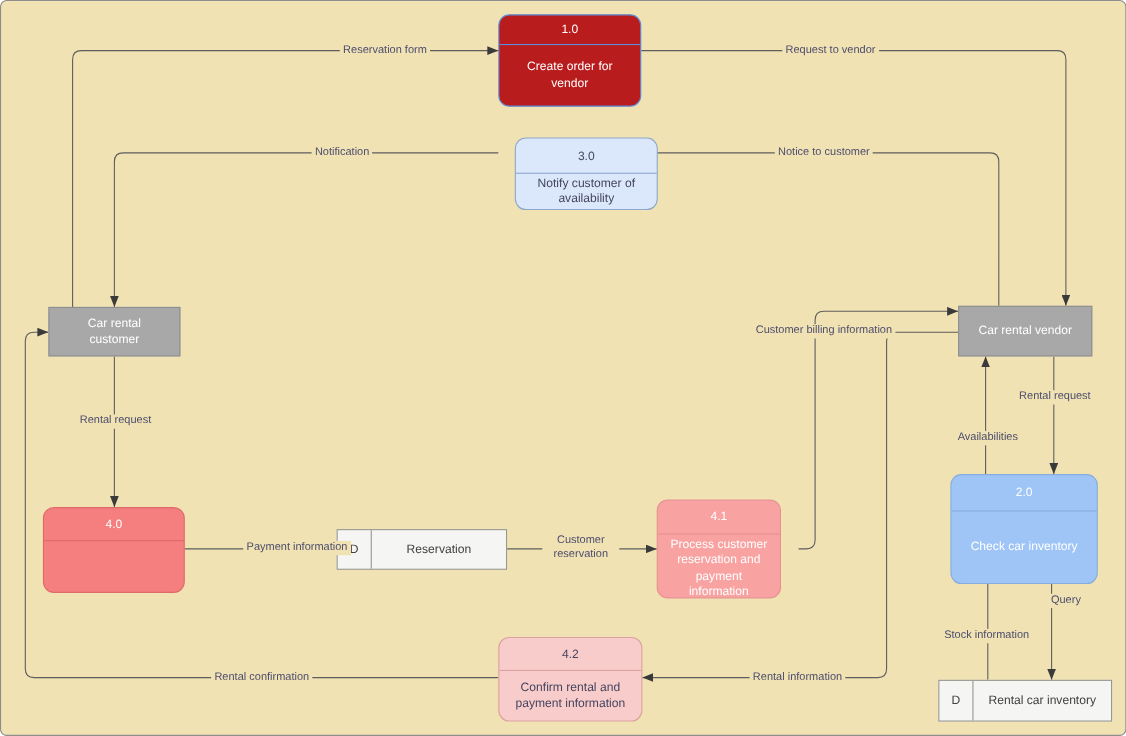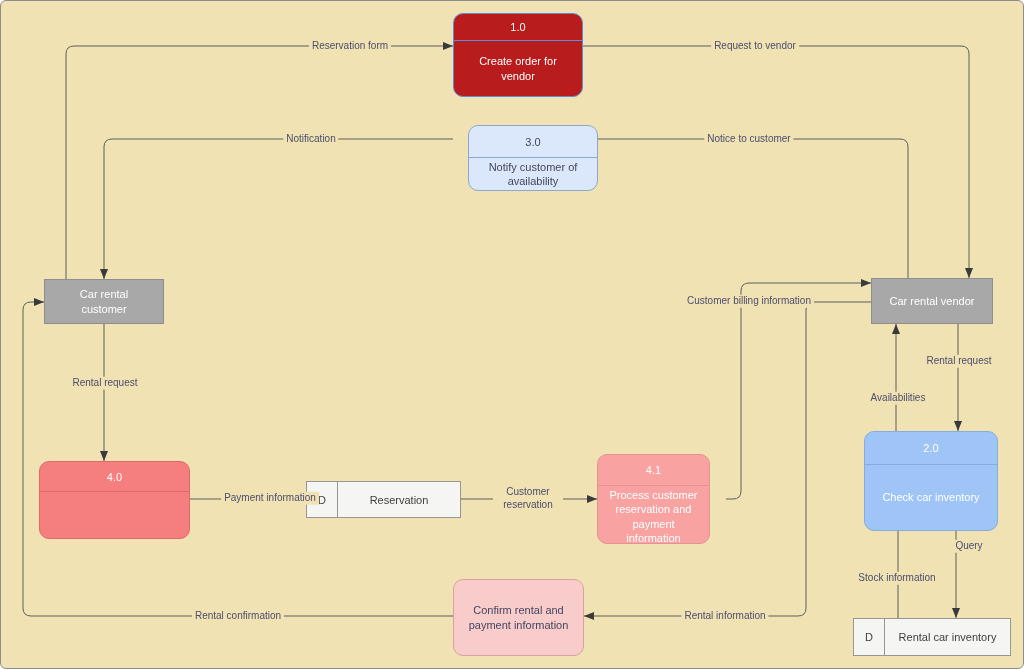--- a/index.html
+++ b/index.html
@@ -71,30 +71,31 @@
   <div class="process" style="left:452px;top:12px;width:130px;height:84px;--bc:#5E8CD9;background:#b91c1c;color:#FFFFFF;">
     <div class="hd" style="height:26px;">1.0</div>
     <div class="bd">Create order for vendor</div>
   </div>
 
   <div class="process" style="left:452px;top:124px;width:130px;height:66px;--bc:#8EA7CC;background:#DBE8FC;color:#45455F;margin-left:15px;">
     <div class="hd" style="height:31px;">3.0</div>
     <div class="bd">Notify customer of availability</div>
   </div>
 
-  <div class="process" style="left:38px;top:460px;width:151px;height:78px;--bc:#DE6A6A;background:#F57E7E;color:#FFFFFF;">
+  <div class="process" style="left:38px;top:460px;width:129px;height:78px;--bc:#DE6A6A;background:#F57E7E;color:#FFFFFF;">
     <div class="hd" style="height:29px;">4.0</div>
   </div>
 
   <div class="process" style="left:596px;top:453px;width:113px;height:90px;--bc:#E69292;background:#F9A2A2;color:#FFFFFF;">
     <div class="hd" style="height:30px;">4.1</div>
     <div class="bd">Process customer reservation and payment information</div>
   </div>
 
   <div class="process" style="left:452px;top:578px;width:131px;height:77px;--bc:#DCA2A1;background:#F8CCCB;color:#45455F;">
+    <div class="hd" style="height:29px;">4.2</div>
     <div class="bd">Confirm rental and payment information</div>
   </div>
 
   <div class="process" style="left:863px;top:430px;width:134px;height:100px;--bc:#86ADDE;background:#9FC5F7;color:#FFFFFF;">
     <div class="hd" style="height:32px;">2.0</div>
     <div class="bd">Check car inventory</div>
   </div>
 
   <div class="entity" style="left:870px;top:277px;width:122px;height:46px;">
     <span>Car rental vendor</span>

